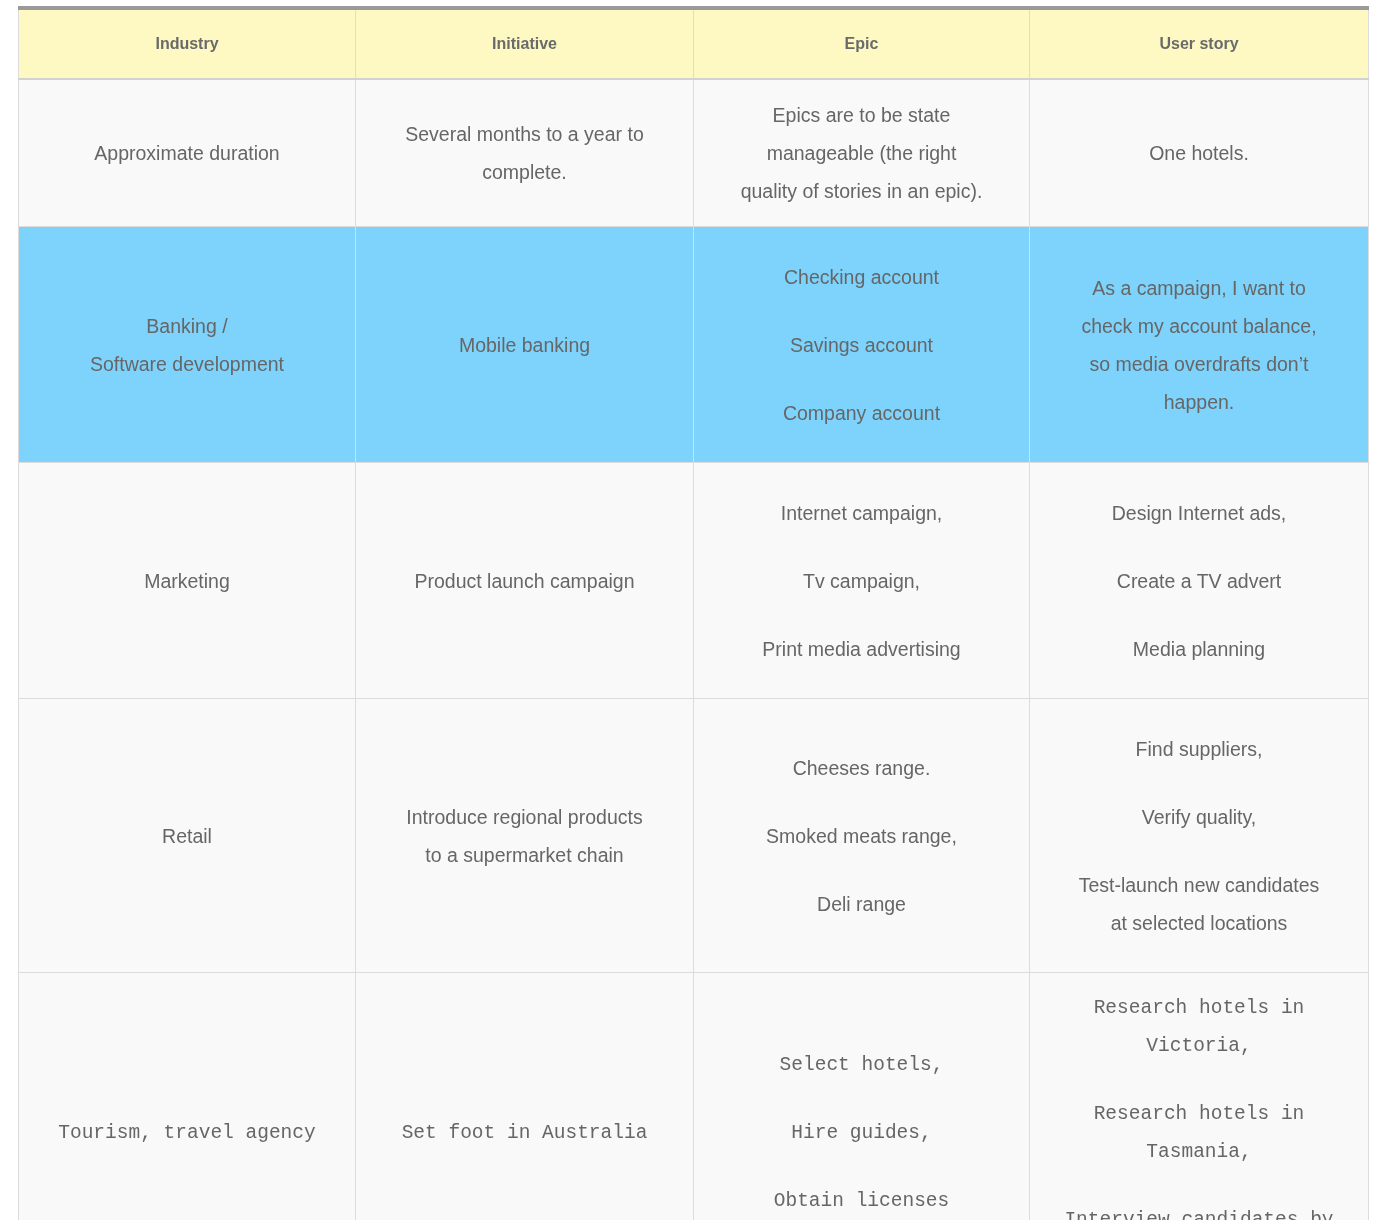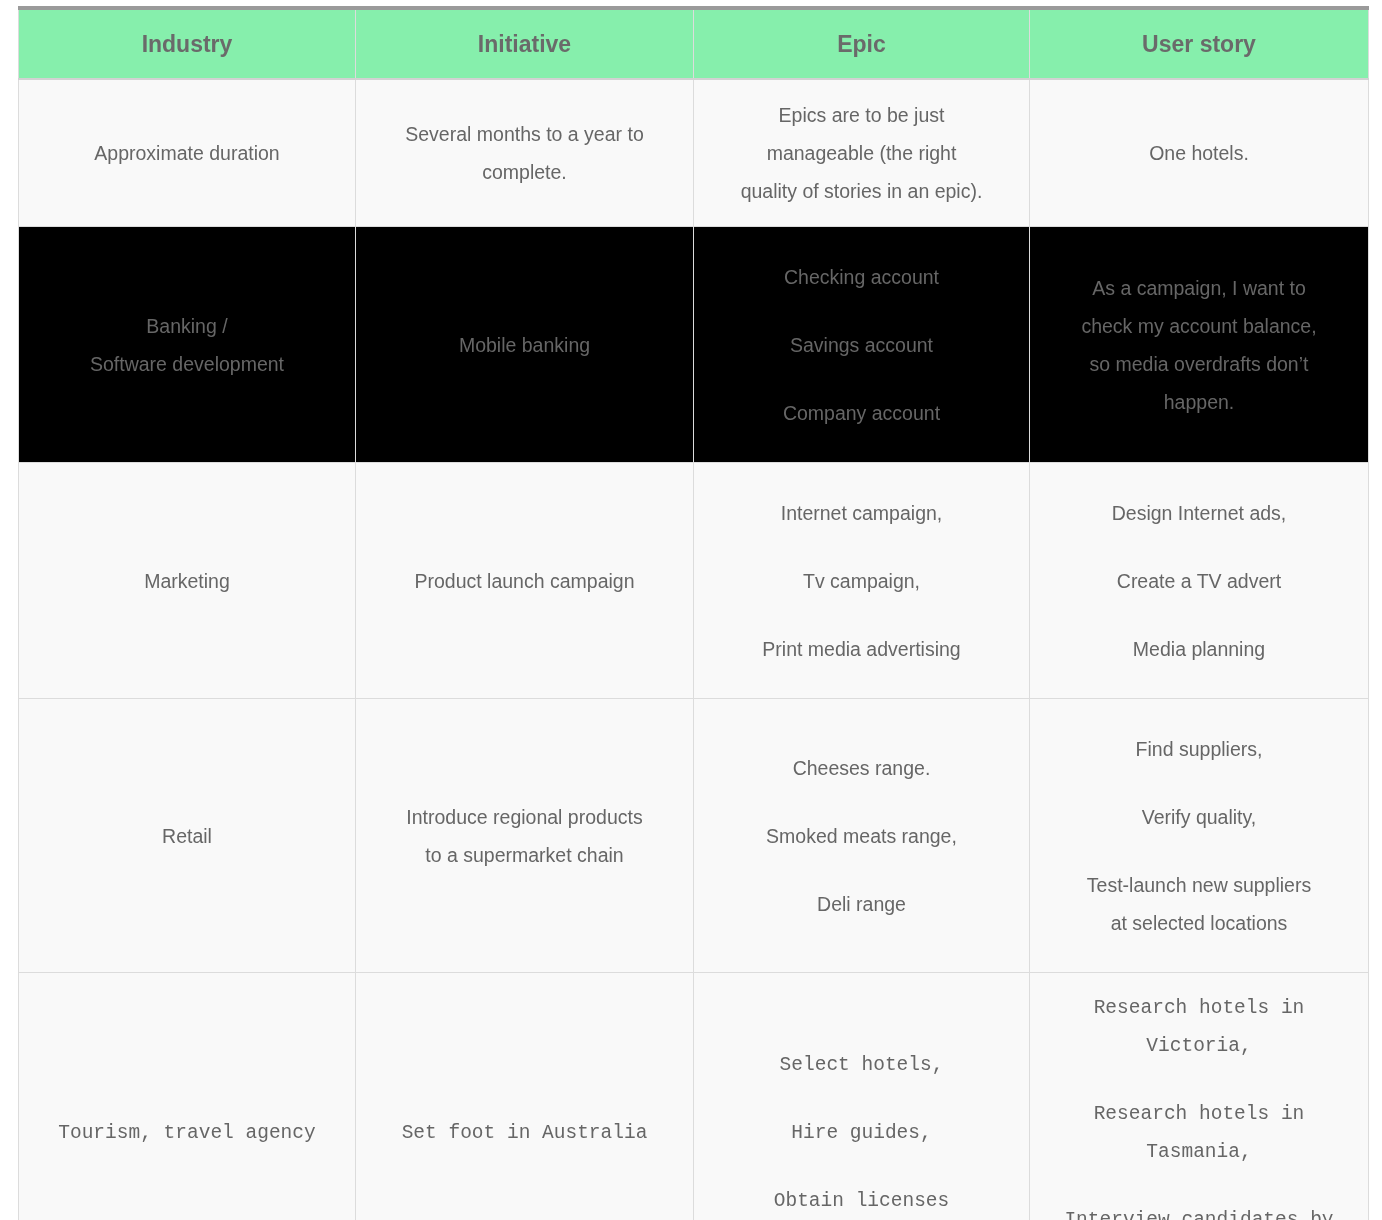--- a/index.html
+++ b/index.html
@@ -1,22 +1,22 @@
 <!DOCTYPE html>
 <html><head>
 <meta charset="utf-8">
 <style>
   html, body { margin: 0; padding: 0; background: #ffffff; }
   body { width: 1382px; height: 1220px; position: relative; font-family: "Liberation Sans", "DejaVu Sans", sans-serif; color: #666666; }
   .wrap { position: absolute; left: 18px; top: 6px; width: 1350px; }
   table { border-collapse: collapse; width: 1350px; table-layout: fixed; border-top: 4px solid #9a9a9a; }
   th, td { border: 1px solid #dcdcdc; text-align: center; vertical-align: middle; }
-  th { background: #86efac; height: 68px; font-weight: bold; font-size: 23px; color: #6a6a6a; border-bottom: 2px solid #d2d2d2; padding: 0; }
+  th { background: #fef9c3; height: 68px; font-weight: bold; font-size: 16px; color: #6a6a6a; border-bottom: 2px solid #d2d2d2; padding: 0; }
   td { font-size: 19.5px; line-height: 38px; padding: 16px 18px; background: #f9f9f9; color: #666666; }
-  tr.alt td { background: #000000; }
+  tr.alt td { background: #7dd3fc; }
   col.c1 { width: 337px; } col.c2 { width: 338px; } col.c3 { width: 336px; } col.c4 { width: 339px; }
   .line { display: block; }
   .gap { display: block; height: 30px; }
   tr.r0 td { height: 112px; }
   tr.r1 td { height: 203px; }
   tr.r2 td { height: 203px; text-align: center; }
   tr.r3 td { height: 241px; }
   tr.r4 td { height: 203px; font-family: Liberation Mono, monospace; }
 </style>
 </head>
@@ -42,21 +42,21 @@
 
     <tr class="r0">
       <td>
         <span class="line">Approximate duration</span>
       </td>
       <td>
         <span class="line">Several months to a year to</span>
         <span class="line">complete.</span>
       </td>
       <td>
-        <span class="line">Epics are to be just</span>
+        <span class="line">Epics are to be state</span>
         <span class="line">manageable (the right</span>
         <span class="line">quality of stories in an epic).</span>
       </td>
       <td>
         <span class="line">One hotels.</span>
       </td>
     </tr>
 
     <tr class="r1 alt">
       <td>
@@ -117,21 +117,21 @@
         <span class="gap"></span>
         <span class="line">Smoked meats range,</span>
         <span class="gap"></span>
         <span class="line">Deli range</span>
       </td>
       <td>
         <span class="line">Find suppliers,</span>
         <span class="gap"></span>
         <span class="line">Verify quality,</span>
         <span class="gap"></span>
-        <span class="line">Test-launch new suppliers</span>
+        <span class="line">Test-launch new candidates</span>
         <span class="line">at selected locations</span>
       </td>
     </tr>
 
     <tr class="r4">
       <td>
         <span class="line">Tourism, travel agency</span>
       </td>
       <td>
         <span class="line">Set foot in Australia</span>

